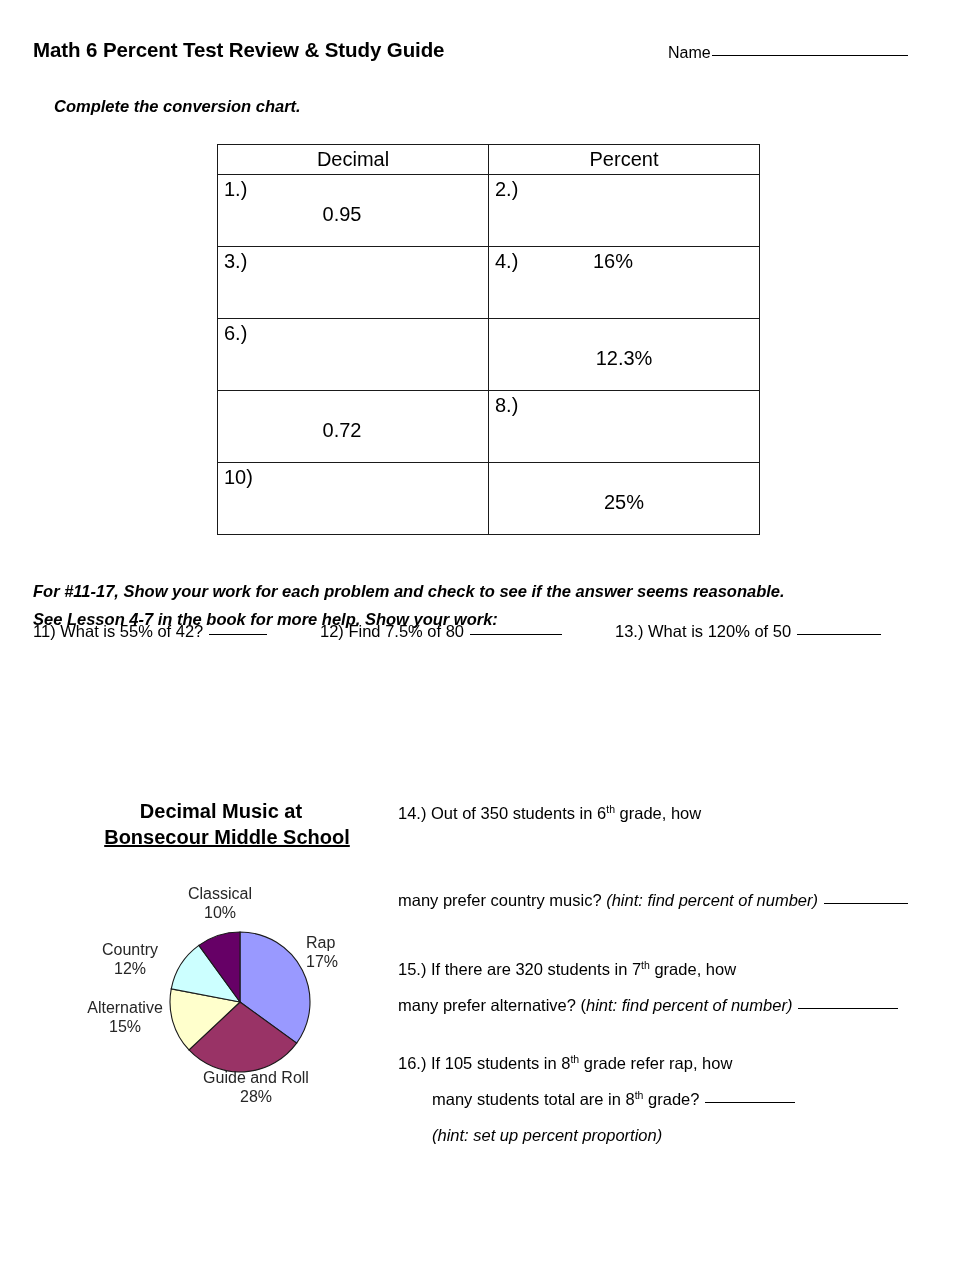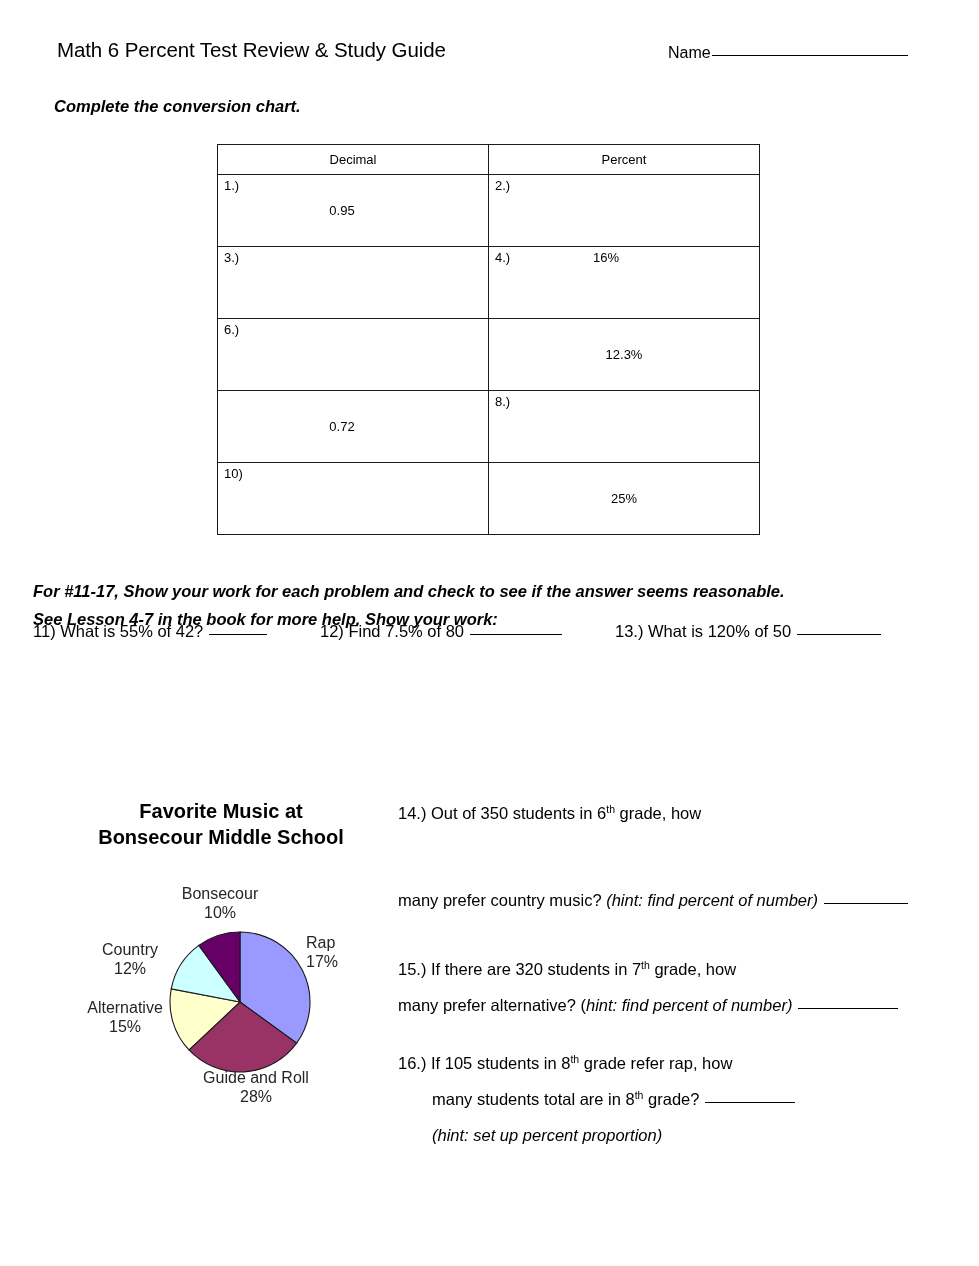--- a/index.html
+++ b/index.html
@@ -18,24 +18,23 @@
     background: #ffffff;
     overflow: hidden;
   }
 
   
   .doc-title {
     position: absolute;
     left: 33px;
     top: 38px;
     font-size: 20.5px;
-    font-weight: normal;
+    font-weight: bold;
     letter-spacing: -0.1px;
     white-space: nowrap;
-    margin-left: 24px;
   }
   .name-block {
     position: absolute;
     left: 668px;
     top: 44px;
     font-size: 16px;
     white-space: nowrap;
   }
   .name-rule {
     display: inline-block;
@@ -58,21 +57,21 @@
   #conv-table {
     position: absolute;
     left: 217px;
     top: 144px;
     width: 543px;
     border-collapse: collapse;
     table-layout: fixed;
   }
   #conv-table td, #conv-table th {
     border: 1.1px solid #1a1a1a;
-    font-size: 13px;
+    font-size: 20px;
     font-weight: normal;
     vertical-align: top;
     padding: 0;
     position: relative;
   }
   #conv-table th {
     text-align: center;
     height: 29px;
     line-height: 29px;
   }
@@ -127,21 +126,21 @@
   .chart-title {
     position: absolute;
     width: 330px;
     text-align: center;
     font-size: 20px;
     font-weight: bold;
     font-family: "Liberation Sans", sans-serif;
     line-height: 26px;
   }
   #chart-title-l1 { top: 8px; left: 0; }
-  #chart-title-l2 { top: 34px; left: 0; }
+  #chart-title-l2 { top: 34px; left: 6px; text-decoration: underline; }
 
   #pie-svg {
     position: absolute;
     left: 0;
     top: 0;
     width: 330px;
     height: 340px;
   }
   .pie-label {
     position: absolute;
@@ -267,35 +266,35 @@
   <div class="q-row" id="q12">
     <span>12)</span>
     <span>Find 7.5% of 80</span><span class="blank blank-md"></span>
   </div>
   <div class="q-row" id="q13">
     <span>13.)</span>
     <span>What is 120% of 50</span><span class="blank blank-lg"></span>
   </div>
 
   <div id="chart-area">
-    <div class="chart-title" id="chart-title-l1">Favorite Music at</div>
+    <div class="chart-title" id="chart-title-l1">Decimal Music at</div>
     <div class="chart-title" id="chart-title-l2">Bonsecour Middle School</div>
 
     <svg id="pie-svg" viewBox="0 0 330 340">
       <g id="pie-slices">
           <path d="M 184 212 L 184.00 142.00 A 70 70 0 0 1 240.63 253.14 Z" fill="#9999FF" stroke="#1a1a1a" stroke-width="1.1"></path>
           <path d="M 184 212 L 240.63 253.14 A 70 70 0 0 1 132.97 259.92 Z" fill="#993366" stroke="#1a1a1a" stroke-width="1.1"></path>
           <path d="M 184 212 L 132.97 259.92 A 70 70 0 0 1 115.24 198.88 Z" fill="#FFFFCC" stroke="#1a1a1a" stroke-width="1.1"></path>
           <path d="M 184 212 L 115.24 198.88 A 70 70 0 0 1 142.86 155.37 Z" fill="#CCFFFF" stroke="#1a1a1a" stroke-width="1.1"></path>
           <path d="M 184 212 L 142.86 155.37 A 70 70 0 0 1 184.00 142.00 Z" fill="#660066" stroke="#1a1a1a" stroke-width="1.1"></path>
         </g>
     </svg>
 
     <div class="pie-label" id="lbl-classical">
-      <span>Bonsecour</span>
+      <span>Classical</span>
       <span class="pct">10%</span>
     </div>
     <div class="pie-label" id="lbl-rap">
       <span>Rap</span>
       <span class="pct">17%</span>
     </div>
     <div class="pie-label" id="lbl-country">
       <span>Country</span>
       <span class="pct">12%</span>
     </div>

